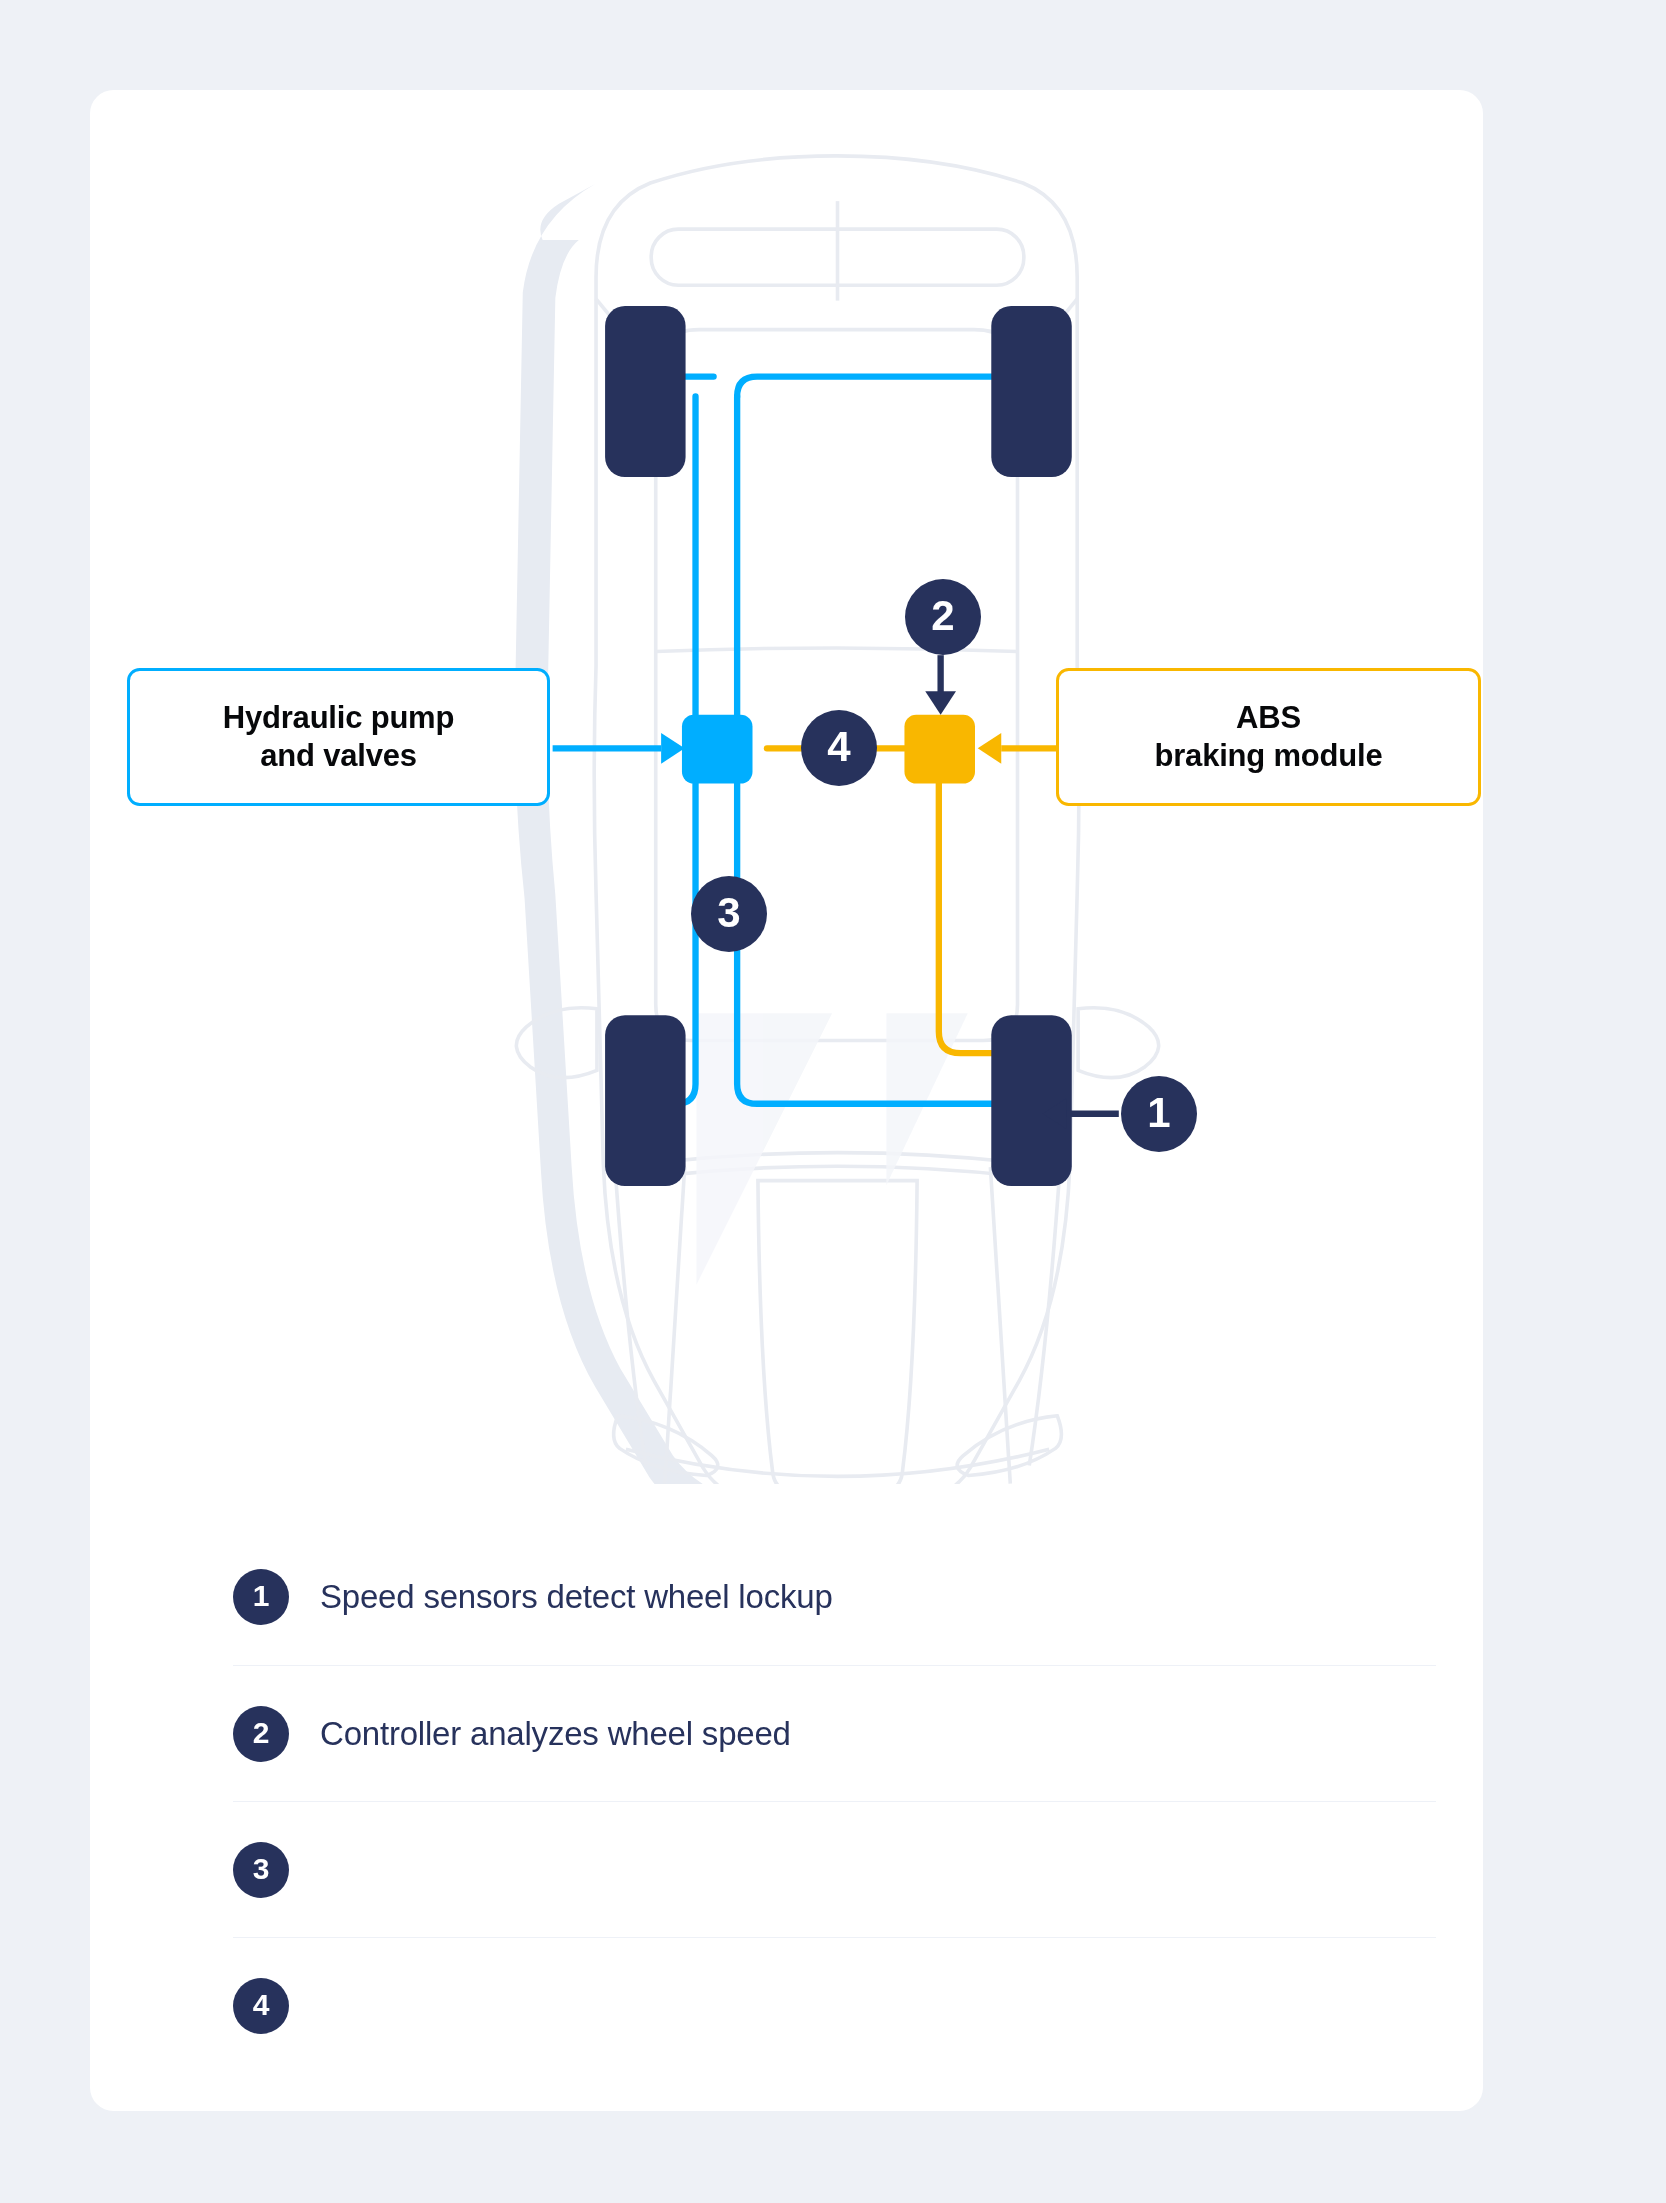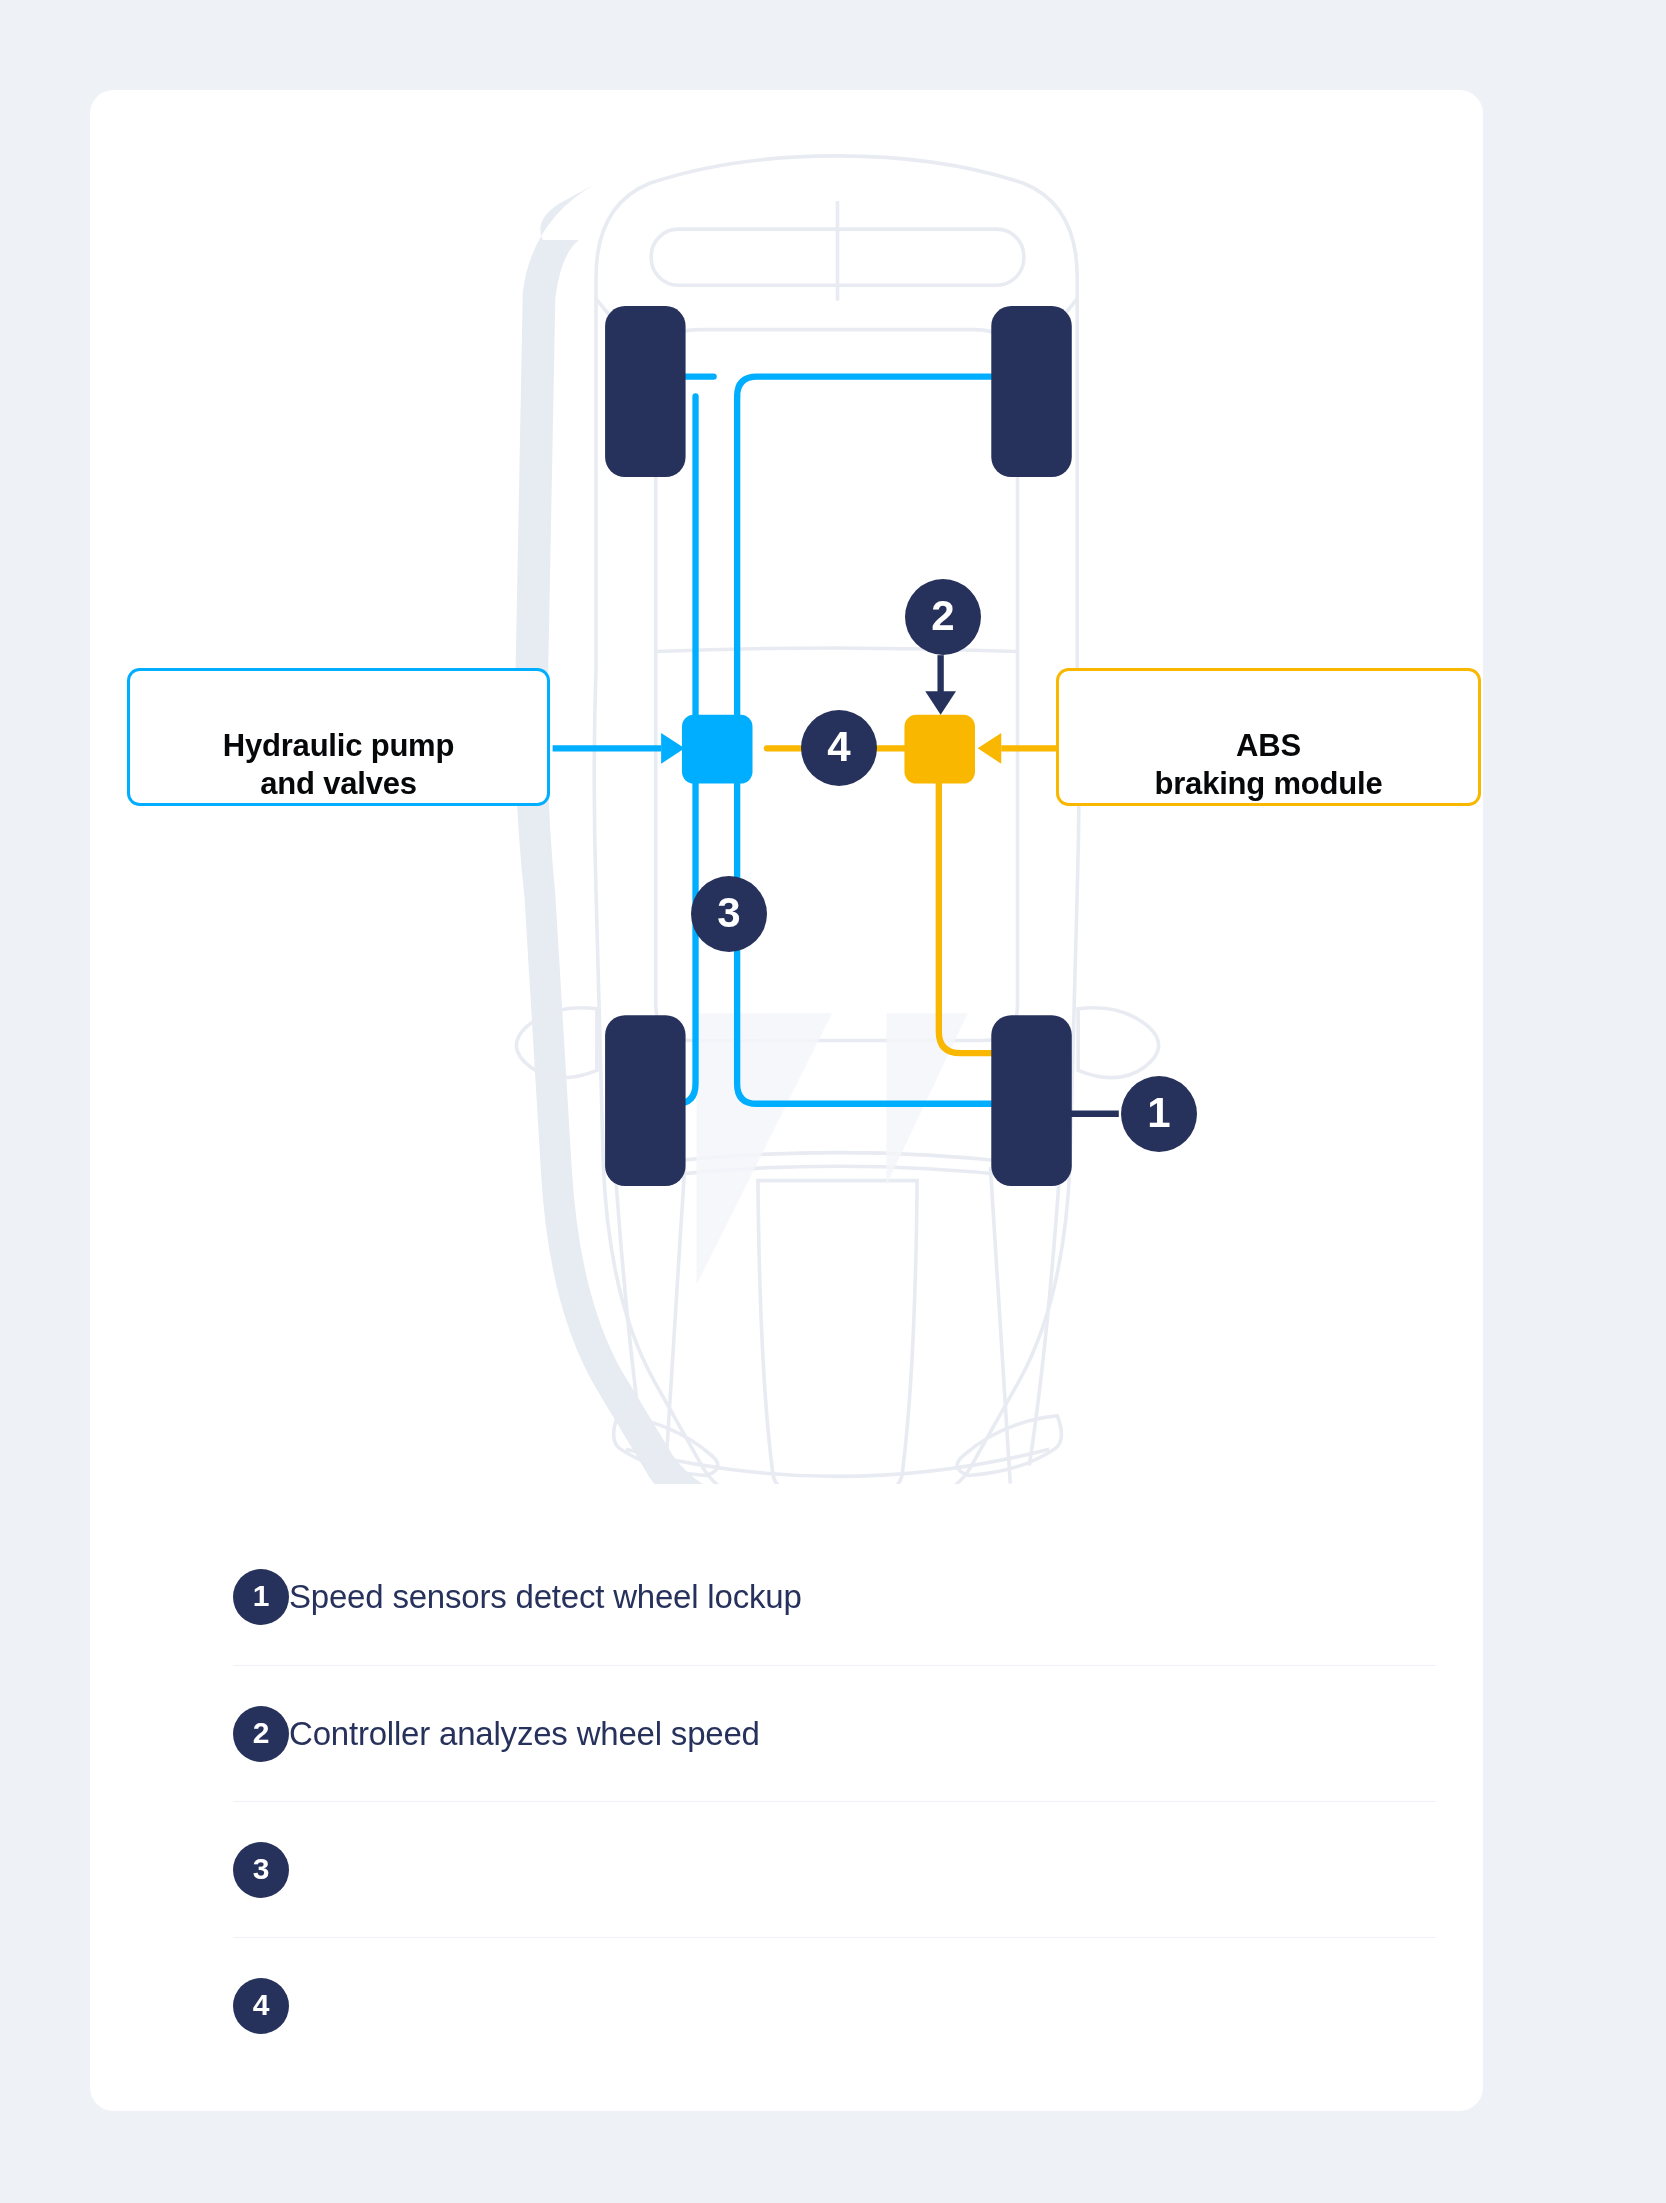--- a/index.html
+++ b/index.html
@@ -38,21 +38,21 @@
     height: 1484px;
   }
   #stage svg { display: block; }
 
   
   .callout {
     position: absolute;
     background: #ffffff;
     border-radius: 12.7px;
     display: flex;
-    align-items: flex-end;
+    align-items: center;
     justify-content: center;
     text-align: center;
     color: #07080a;
     font-weight: bold;
     font-size: 31px;
     line-height: 1.22;
     letter-spacing: -0.2px;
   }
   #callout-pump {
     left: 127px;
@@ -111,20 +111,21 @@
     color: #ffffff;
     font-weight: bold;
     font-size: 30px;
     display: flex;
     align-items: center;
     justify-content: center;
     line-height: 1;
     padding-bottom: 1.8px;
   }
   .legend-text {
+    margin-left: 31px;
     color: #27325c;
     font-size: 33px;
     line-height: 1.2;
     letter-spacing: -0.2px;
   }
 </style>
 </head>
 <body>
 
 <div id="page">

